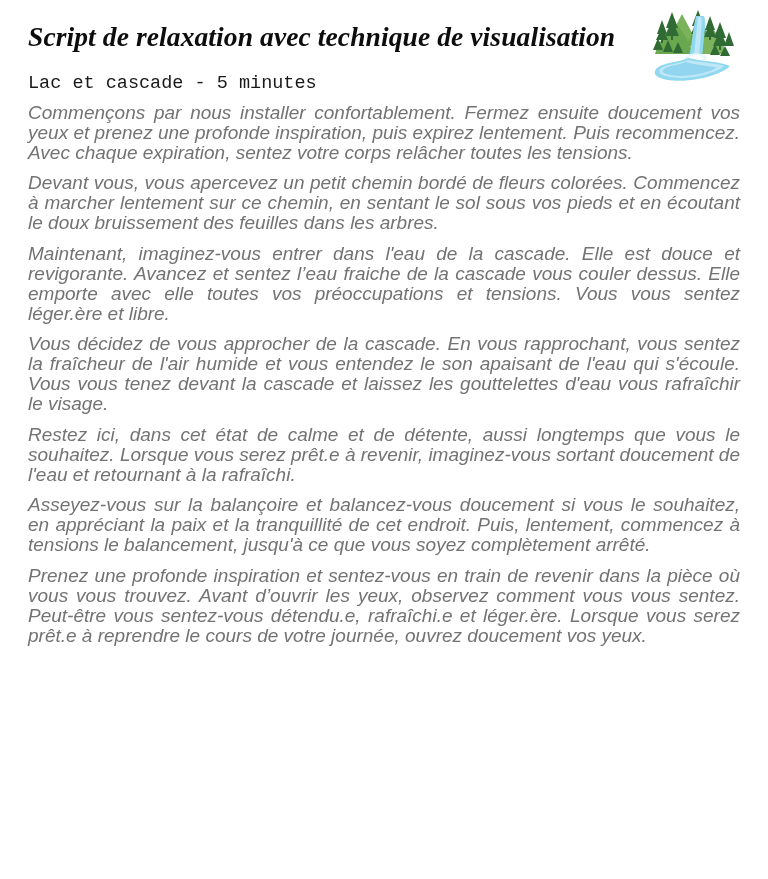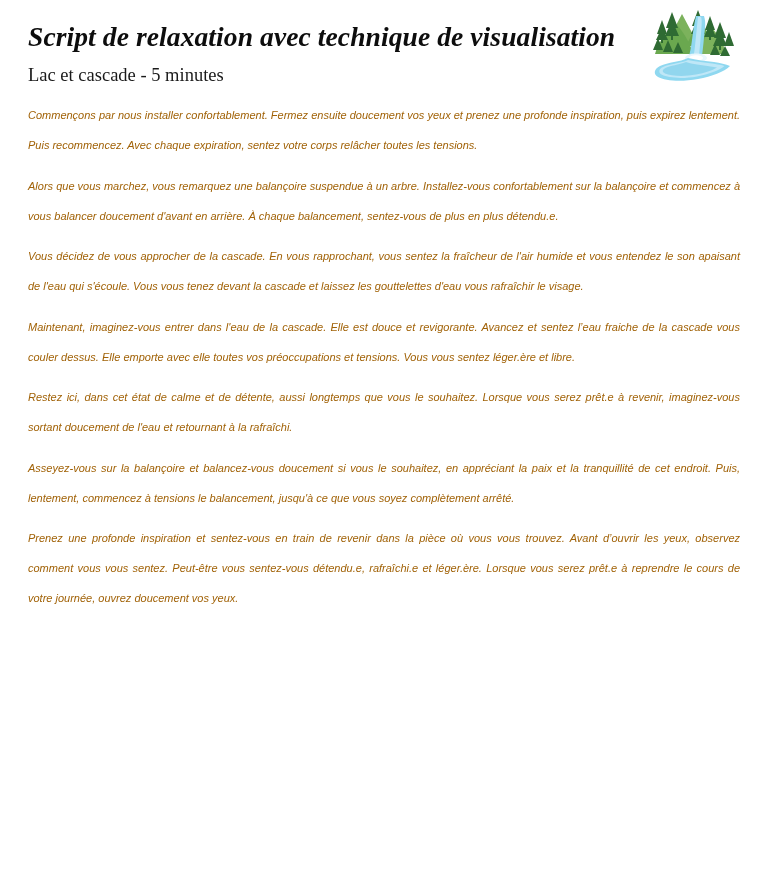--- a/index.html
+++ b/index.html
@@ -37,22 +37,22 @@
     font-style: italic;
     font-weight: bold;
     font-size: 27.5px;
     line-height: 1.12;
     letter-spacing: 0.1px;
     color: #0d0d0d;
     white-space: nowrap;
   }
 
   .doc-subtitle {
-    margin: 11px 0 0 0;
-    font-family: Liberation Serif, serif;
+    margin: 20px 0 0 0;
+    font-family: Liberation Mono, monospace;
     font-style: normal;
     font-weight: normal;
     font-size: 18.5px;
     line-height: 1.2;
     color: #1a1a1a;
   }
 
   .logo {
     position: absolute;
     top: 2px;
@@ -65,25 +65,25 @@
   
   .content {
     padding: 8px 28px 0 28px;
     box-sizing: border-box;
   }
 
   .para {
     margin: 0 0 10.5px 0;
     font-family: "Liberation Sans", sans-serif;
     font-style: italic;
-    font-size: 11px;
-    line-height: 30px;
+    font-size: 19px;
+    line-height: 20px;
     text-align: justify;
     text-justify: inter-word;
-    color: #a16207;
+    color: #737373;
     hyphens: none;
   }
   .para:last-child {
     margin-bottom: 0;
   }
 </style>
 </head>
 <body>
 
 <div class="page">
@@ -137,21 +137,21 @@
 
         <path d="M36 56 C28 60 16 60 8 64 C2 67 1 72 6 75 C13 79 30 80 46 77 C60 74.5 72 70 78 64 C74 62 68 61 62 60 C54 59 44 58 36 56 Z" fill="#8fd8f0"></path>
         <path d="M36 58 C29 61.5 18 61.5 11 65 C6.5 67.2 6 70.5 10 72.8 C16 76 31 77 45 74.4 C57 72.2 67 68.5 72.5 64 C68.5 62.6 63 61.9 58 61.2 C50 60.1 43 59.3 36 58 Z" fill="#bfe7f7"></path>
         <path d="M34 60 C27 63 18 63.5 13 66.3 C10 68 10 70 13 71.5 C19 74 32 74.8 44 72.6 C53 71 60 68.6 65 65.6 C59 64.4 52 63.6 45 62.6 C41 62 37 61.2 34 60 Z" fill="#6cc9e8" opacity="0.55"></path>
       </svg>
     </div>
   </div>
 
   <div class="content">
     <p class="para">Commençons par nous installer confortablement. Fermez ensuite doucement vos yeux et prenez une profonde inspiration, puis expirez lentement. Puis recommencez. Avec chaque expiration, sentez votre corps relâcher toutes les tensions.</p>
-    <p class="para">Alors que vous marchez, vous remarquez une balançoire suspendue à un arbre. Installez-vous confortablement sur la balançoire et commencez à vous balancer doucement d'avant en arrière. À chaque balancement, sentez-vous de plus en plus détendu.e.</p>
+    <p class="para">Devant vous, vous apercevez un petit chemin bordé de fleurs colorées. Commencez à marcher lentement sur ce chemin, en sentant le sol sous vos pieds et en écoutant le doux bruissement des feuilles dans les arbres.</p>
+    <p class="para">Maintenant, imaginez-vous entrer dans l'eau de la cascade. Elle est douce et revigorante. Avancez et sentez l’eau fraiche de la cascade vous couler dessus. Elle emporte avec elle toutes vos préoccupations et tensions. Vous vous sentez léger.ère et libre.</p>
     <p class="para">Vous décidez de vous approcher de la cascade. En vous rapprochant, vous sentez la fraîcheur de l'air humide et vous entendez le son apaisant de l'eau qui s'écoule. Vous vous tenez devant la cascade et laissez les gouttelettes d'eau vous rafraîchir le visage.</p>
-    <p class="para">Maintenant, imaginez-vous entrer dans l'eau de la cascade. Elle est douce et revigorante. Avancez et sentez l’eau fraiche de la cascade vous couler dessus. Elle emporte avec elle toutes vos préoccupations et tensions. Vous vous sentez léger.ère et libre.</p>
     <p class="para">Restez ici, dans cet état de calme et de détente, aussi longtemps que vous le souhaitez. Lorsque vous serez prêt.e à revenir, imaginez-vous sortant doucement de l'eau et retournant à la rafraîchi.</p>
     <p class="para">Asseyez-vous sur la balançoire et balancez-vous doucement si vous le souhaitez, en appréciant la paix et la tranquillité de cet endroit. Puis, lentement, commencez à tensions le balancement, jusqu'à ce que vous soyez complètement arrêté.</p>
     <p class="para">Prenez une profonde inspiration et sentez-vous en train de revenir dans la pièce où vous vous trouvez. Avant d’ouvrir les yeux, observez comment vous vous sentez. Peut-être vous sentez-vous détendu.e, rafraîchi.e et léger.ère. Lorsque vous serez prêt.e à reprendre le cours de votre journée, ouvrez doucement vos yeux.</p>
   </div>
 
 </div>
 
 </body></html>

